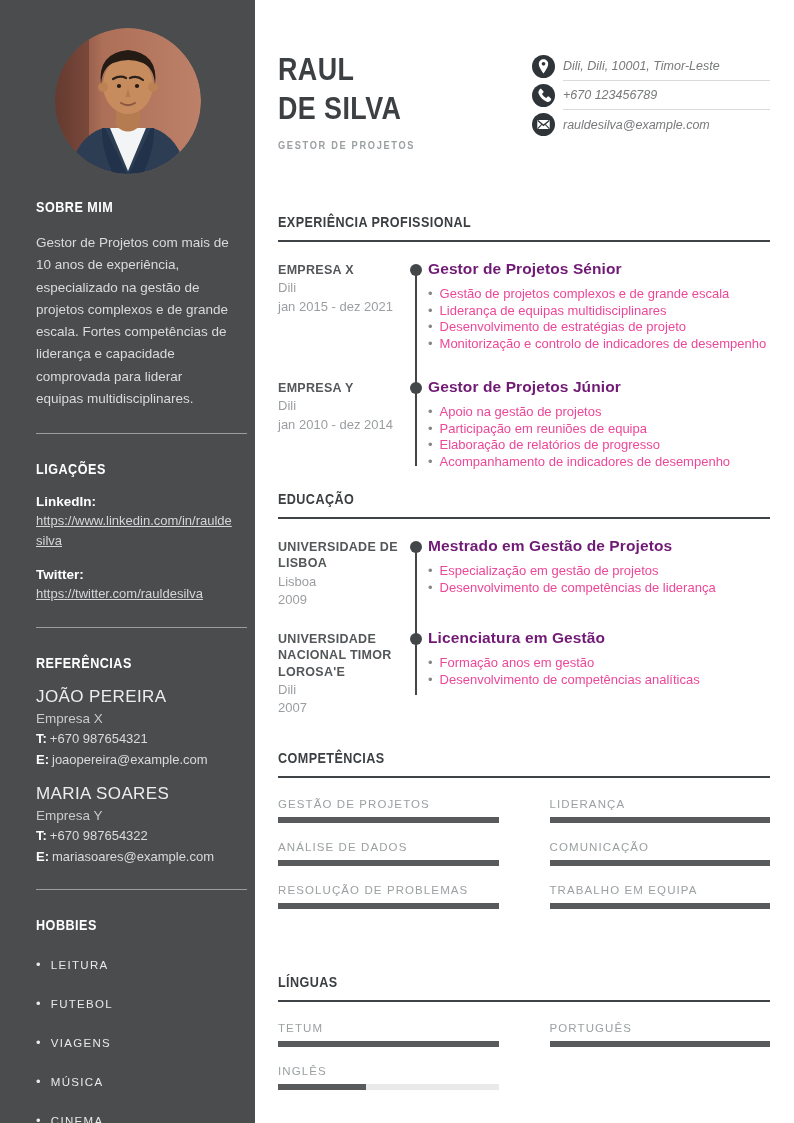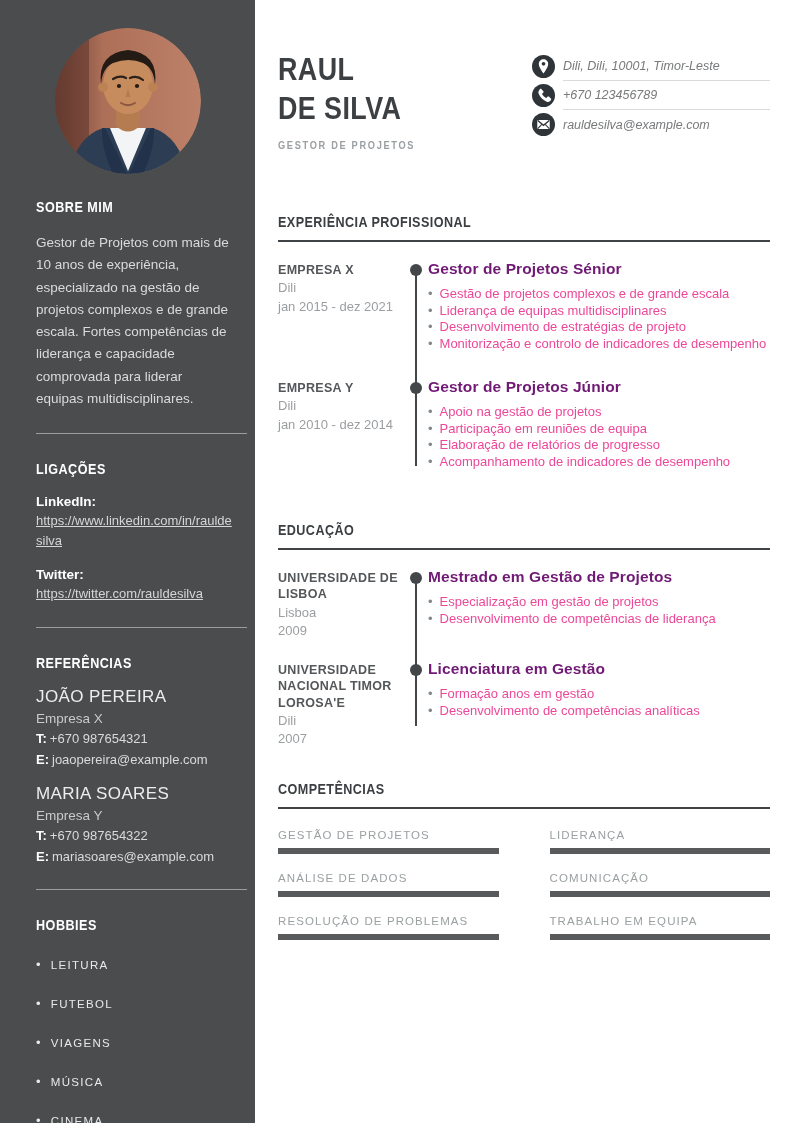--- a/index.html
+++ b/index.html
@@ -63,21 +63,21 @@
   .t-bullets { list-style:none; margin-top:8px; }
   .t-bullets li { font-size:13px; color:#ec4899; line-height:16.5px; }
   .t-bullets li::before { content:"•"; margin-right:7px; color:#84888b; }
 
   .bars-grid { display:grid; grid-template-columns:1fr 1fr; column-gap:51px; row-gap:18px; margin-top:20px; }
   .bar-label { font-size:11.5px; letter-spacing:1.1px; color:#9ba0a2; }
   .bar-track { margin-top:7px; height:6px; background:#e9e9e9; }
   .bar-fill { height:6px; background:#595a5c; }
 
   .m-exp { margin-top:60px; }
-  .m-edu { margin-top:51px; }
+  .m-edu { margin-top:20px; }
   .m-skl { margin-top:50px; }
   .m-lng { margin-top:64px; }
 </style>
 </head>
 <body>
 
 <div class="page">
 
   <aside class="sidebar">
 
@@ -310,15 +310,38 @@
         </div>
         <div class="bar-item">
           <div class="bar-label">TRABALHO EM EQUIPA</div>
           <div class="bar-track">
               <div class="bar-fill" style="width: 100%;"></div>
             </div>
         </div>
       </div>
     </section>
 
+    <section class="sec m-lng">
+      <div class="sec-h"><span class="cond">LÍNGUAS</span></div>
+      <div class="bars-grid">
+        <div class="bar-item">
+          <div class="bar-label">TETUM</div>
+          <div class="bar-track">
+              <div class="bar-fill" style="width: 100%;"></div>
+            </div>
+        </div>
+        <div class="bar-item">
+          <div class="bar-label">PORTUGUÊS</div>
+          <div class="bar-track">
+              <div class="bar-fill" style="width: 100%;"></div>
+            </div>
+        </div>
+        <div class="bar-item">
+          <div class="bar-label">INGLÊS</div>
+          <div class="bar-track">
+              <div class="bar-fill" style="width: 40%;"></div>
+            </div>
+        </div>
+      </div>
+    </section>
 
   </main>
 </div>
 
 </body></html>

